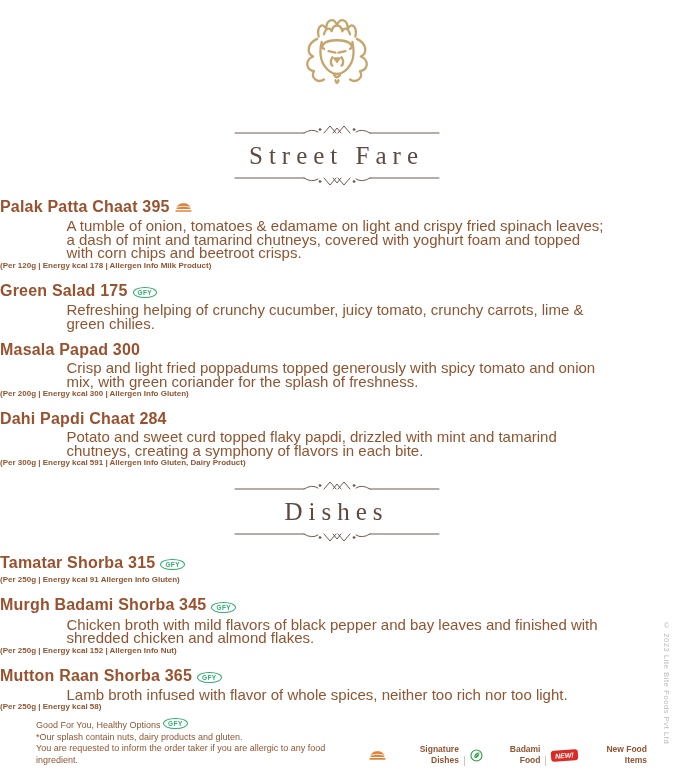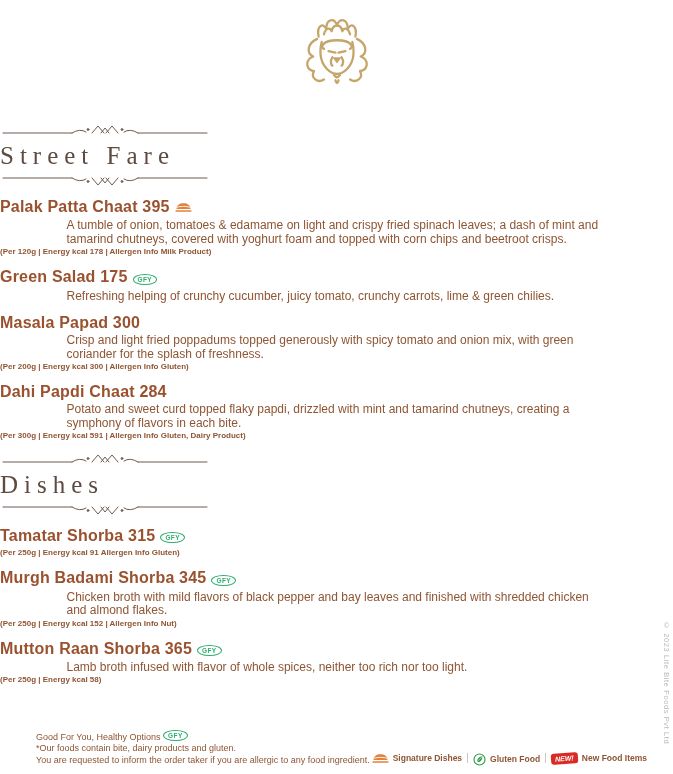--- a/index.html
+++ b/index.html
@@ -9,38 +9,38 @@
   }
   .page{position:relative;width:673px;height:774px;background:#fff;}
 
   
   .logo-wrap{display:flex;justify-content:center;padding-top:12px;}
 
   
   #sections{margin-top:24px;}
   .menu-section{text-align:center;}
   .menu-section + .menu-section{margin-top:10px;}
-  .section-head{text-align:left;line-height:0;}
+  .section-head{text-align:center;line-height:0;}
   .section-title{
     font-family:"Liberation Serif","DejaVu Serif",serif;
     font-weight:400;color:var(--header-brown);
     font-size:25px;letter-spacing:6px;line-height:33px;margin:2px 0;
   }
   .divider{display:inline-block;}
   .divider.flip{transform:scaleY(-1);}
 
   .items{margin-top:8px;}
   .menu-item{text-align:left;margin-bottom:10px;}
   .item-title{
     margin:0 0 2px 0;font-size:16px;font-weight:700;line-height:19px;
     color:var(--title-brown);letter-spacing:.2px;
   }
   .badge-slot{margin-left:5px;vertical-align:middle;display:inline-block;}
   .item-desc{
-    margin:0 auto;max-width:540px;font-size:12px;line-height:13.5px;
+    margin:0 auto;max-width:540px;font-size:15px;line-height:13.5px;
     color:var(--body-brown);
   }
   .item-info{
     margin:1px 0 0 0;font-size:8px;font-weight:700;line-height:10px;
     color:var(--body-brown);
   }
 
   
   .gfy-badge{
     display:inline-block;border:1.2px solid var(--gfy-green);color:var(--gfy-green);
@@ -53,21 +53,21 @@
     padding:1.5px 4px;transform:rotate(-4deg);line-height:8px;
   }
 
   
   .footer{
     position:absolute;left:36px;right:26px;bottom:8px;
     display:flex;justify-content:space-between;align-items:flex-end;
   }
   .foot-left{font-size:9px;line-height:11.5px;color:var(--body-brown);text-align:left;}
   .foot-right{font-size:9px;line-height:11px;color:var(--body-brown);text-align:right;}
-  .legend{display:flex;align-items:flex-start;gap:5px;margin-top:4px;justify-content:flex-end;}
+  .legend{display:flex;align-items:flex-end;gap:5px;margin-top:4px;justify-content:flex-end;}
   .legend-entry{display:flex;align-items:center;gap:4px;}
   .legend-sep{width:1px;height:10px;background:#cfc6bf;}
   .legend-label{font-size:8.5px;font-weight:700;color:var(--body-brown);}
 
   
   .copyright{
     position:absolute;right:2px;bottom:30px;
     writing-mode:vertical-rl;font-size:7.5px;letter-spacing:.6px;
     color:var(--copyright-gray);
   }
@@ -197,41 +197,41 @@
     <p class="item-desc">Lamb broth infused with flavor of whole spices, neither too rich nor too light.</p>
     <p class="item-info">(Per 250g  |  Energy kcal 58)</p>
   </article>
         </div>
   </section>
     </main>
 
   <footer class="footer">
     <div class="foot-left" id="footLeft">
         <div><span>Good For You, Healthy Options</span> <span class="gfy-badge">GFY</span></div>
-        <div><span>*Our foods contain bite, dairy products and gluten.</span></div>
+        <div><span>*Our splash contain nuts, dairy products and gluten.</span></div>
         <div><span>You are requested to inform the order taker if you are allergic to any food ingredient.</span></div>
       </div>
     <div class="foot-right">
       <div class="legend" id="legend">
           <span class="legend-entry">
             <svg width="17" height="11" viewBox="0 0 22 14">
     <path d="M2,9 C2,4 6,1.5 11,1.5 C16,1.5 20,4 20,9 Z" style="fill:var(--signature-orange)"></path>
     <path d="M2.8,6.8 C5.5,5.2 16.5,5.2 19.2,6.8" stroke="#fff" stroke-width="1.2" fill="none"></path>
     <rect x="0.5" y="10.4" width="21" height="2" rx="1" style="fill:var(--signature-orange)"></rect>
   </svg>
             <span class="legend-label">Signature Dishes</span>
           </span>
           <span class="legend-sep"></span>
           <span class="legend-entry">
             <svg width="13" height="13" viewBox="0 0 16 16">
     <circle cx="8" cy="8" r="6.8" fill="none" style="stroke:var(--vegan-green)" stroke-width="1.4"></circle>
     <path d="M5,11.2 C5,6.2 8,4.4 11.6,4.4 C11.6,8.6 9.4,11.2 5.7,11.2 Z" style="fill:var(--vegan-green)"></path>
     <path d="M5.2,11 C7,8.2 9.2,6.4 11.2,5.4" stroke="#fff" stroke-width="0.7" fill="none"></path>
   </svg>
-            <span class="legend-label">Gluten Food</span>
+            <span class="legend-label">Badami Food</span>
           </span>
           <span class="legend-sep"></span>
           <span class="legend-entry">
             <span class="new-badge">NEW!</span>
             <span class="legend-label">New Food Items</span>
           </span>
         </div>
     </div>
   </footer>
 

